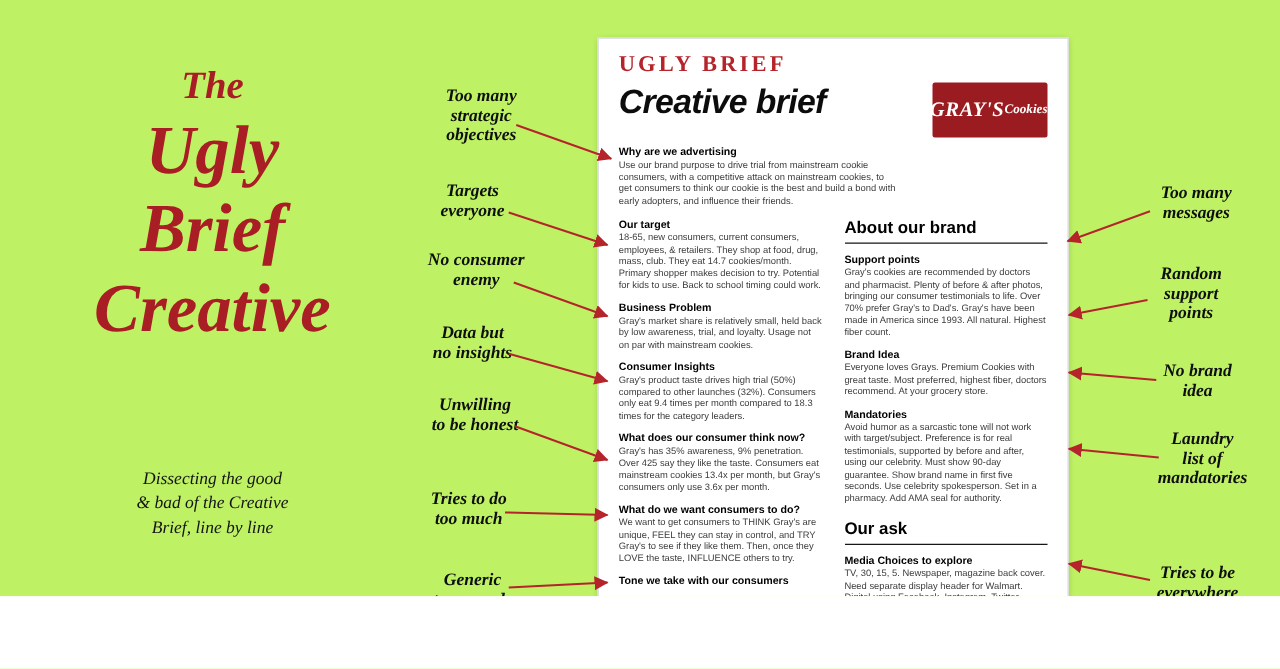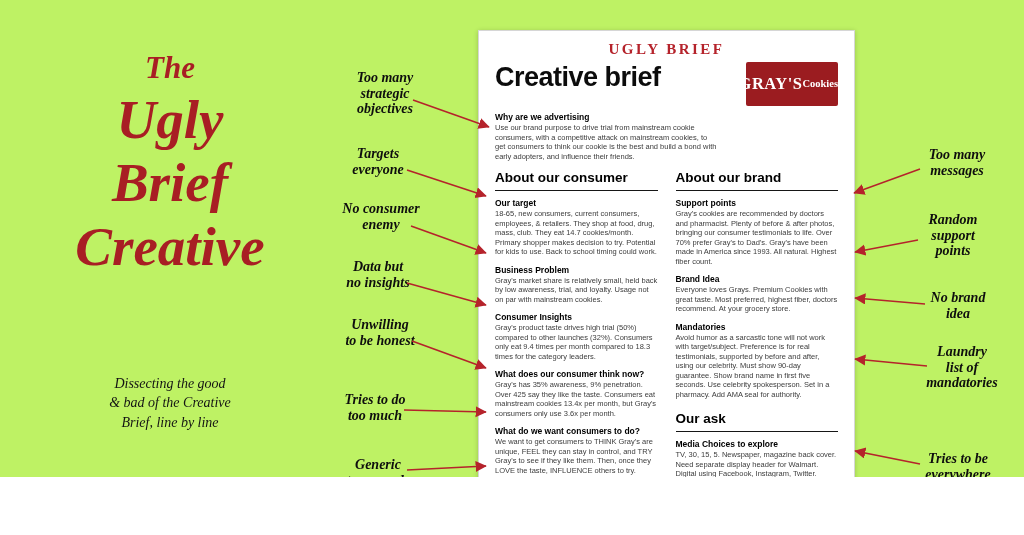--- a/index.html
+++ b/index.html
@@ -32,24 +32,24 @@
   }
 
   
   .doc {
     position:absolute; left:478px; top:30px; width:377px; height:472px;
     background:#ffffff; border:1px solid #d6d6d6;
     box-shadow:0 1px 5px rgba(0,0,0,0.20);
     padding:10px 16px 12px; z-index:1;
   }
   .doc-tag {
-    text-align:center; color:#b5232b; font-family:"Liberation Serif", serif;
-    font-weight:bold; font-size:15px; letter-spacing:2.5px;
-  }
-  .doc-head { display:flex; justify-content:space-between; align-items:flex-start; margin-top:4px; }
+    color:#b5232b; font-family:"Liberation Serif", serif;
+    font-weight:bold; font-size:18px; letter-spacing:2.5px;
+  }
+  .doc-head { display:flex; justify-content:space-between; align-items:flex-start; margin-top:4px;font-style:italic; }
   .doc-title { font-size:27px; font-weight:bold; color:#0c0c0c; letter-spacing:-0.5px; }
   .logo {
     width:92px; height:44px; background:#9b1c20; border-radius:2px; color:#ffffff;
     display:flex; flex-direction:row; align-items:center; justify-content:flex-end;
     font-family:"Liberation Serif", serif; font-weight:bold; text-align:center;
   }
   .logo-main { font-size:16.5px; line-height:1; letter-spacing:0.5px; }
   .logo-sub  { font-size:10.5px; line-height:1.3; }
 
   .intro { margin-top:6px; width:224px; }
@@ -142,21 +142,20 @@
     </div>
 
     <div class="intro">
       <h3 class="sec-h">Why are we advertising</h3>
       <p class="sec-b">Use our brand purpose to drive trial from mainstream cookie consumers, with a competitive attack on mainstream cookies, to get consumers to think our cookie is the best and build a bond with early adopters, and influence their friends.</p>
     </div>
 
     <div class="cols">
 
       <div class="col">
-        <h2 class="col-h">About our consumer</h2>
 
         <div class="sec">
           <h3 class="sec-h">Our target</h3>
           <p class="sec-b">18-65, new consumers, current consumers, employees, &amp; retailers. They shop at food, drug, mass, club. They eat 14.7 cookies/month. Primary shopper makes decision to try. Potential for kids to use. Back to school timing could work.</p>
         </div>
         <div class="sec">
           <h3 class="sec-h">Business Problem</h3>
           <p class="sec-b">Gray's market share is relatively small, held back by low awareness, trial, and loyalty. Usage not on par with mainstream cookies.</p>
         </div>
         <div class="sec">

